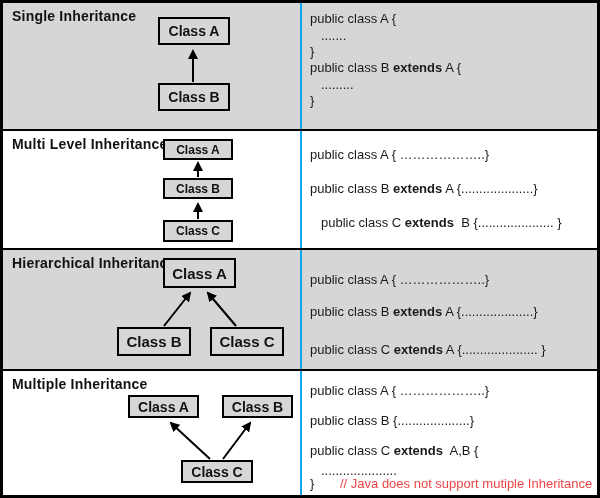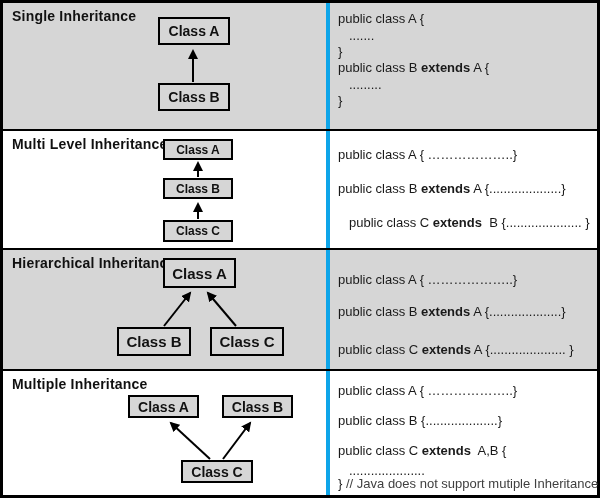--- a/index.html
+++ b/index.html
@@ -13,22 +13,22 @@
     color:#111;
   }
   .row { display:flex; box-sizing:border-box; border-bottom:2px solid #000; }
   .row.last { border-bottom:none; }
   .r1 { height:128px; }
   .r2 { height:119px; }
   .r3 { height:121px; }
   .r4 { height:124px; }
   .left {
     position:relative;
-    width:327px; box-sizing:border-box;
-    border-right:4px solid #0ea5e9;
+    width:299px; box-sizing:border-box;
+    border-right:2px solid #0ea5e9;
     flex:none;
   }
   .right { position:relative; flex:1;padding-left:40px; }
   .gray { background:#d6d6d6; }
   .white { background:#ffffff; }
   .section-title {
     position:absolute; left:9px; top:5px;
     font-weight:bold; font-size:14px; letter-spacing:0.2px;
     white-space:nowrap;
   }
@@ -43,21 +43,21 @@
     text-align:center;
   }
   .overlay { position:absolute; left:0; top:0; pointer-events:none; }
   .code-line {
     position:absolute; left:8px;
     font-size:13px;
     white-space:pre;
     color:#1a1a1a;
   }
   .code-line b { font-weight:bold;text-align:right; }
-  .code-line .red { color:#404040; }
+  .code-line .red { color:#ef4444;margin-left:22px; }
   .indent { left:19px; }
   .defs-svg { position:absolute; width:0; height:0; }
 </style>
 </head>
 <body>
 
 <div class="canvas">
   <svg class="defs-svg" aria-hidden="true">
     <defs>
       <marker id="ah" markerWidth="11" markerHeight="10" refX="8" refY="5" orient="auto" markerUnits="userSpaceOnUse">

